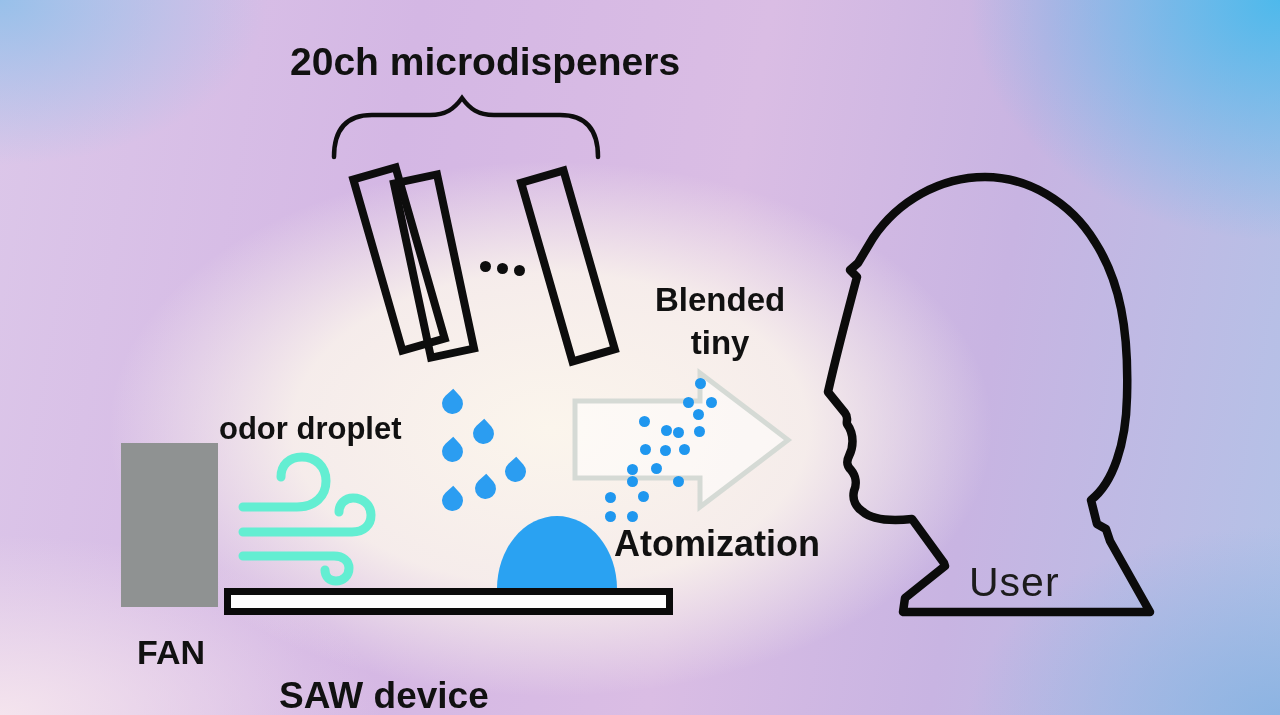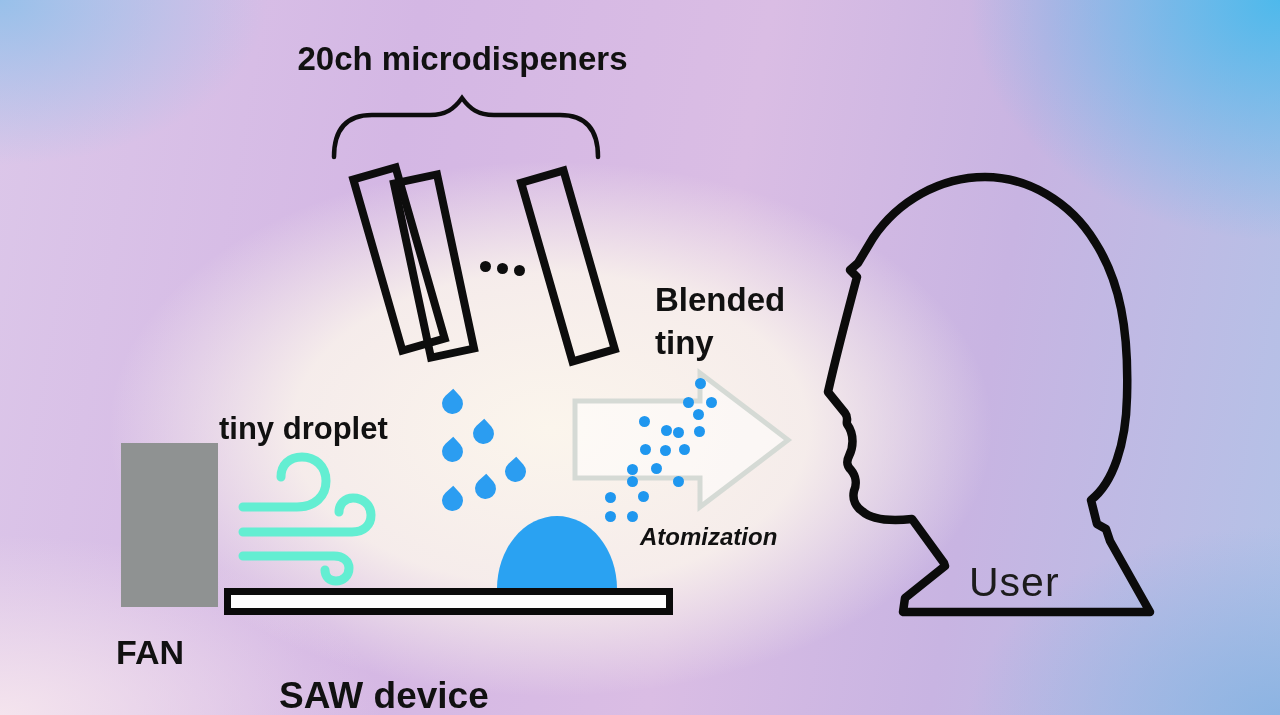--- a/index.html
+++ b/index.html
@@ -7,26 +7,26 @@
   .canvas{
     position:relative;width:1280px;height:715px;overflow:hidden;
     background:
       radial-gradient(ellipse 48% 52% at 43% 60%, rgba(251,245,236,1) 0%, rgba(251,245,236,0.85) 42%, rgba(251,245,236,0) 72%),
       radial-gradient(ellipse 42% 58% at 100% 0%, rgba(72,185,236,0.95) 0%, rgba(72,185,236,0) 58%),
       radial-gradient(ellipse 38% 42% at 0% 0%, rgba(148,192,234,0.95) 0%, rgba(148,192,234,0) 55%),
       radial-gradient(ellipse 44% 48% at 100% 100%, rgba(138,179,226,0.95) 0%, rgba(138,179,226,0) 55%),
       radial-gradient(ellipse 50% 42% at 0% 100%, rgba(246,230,238,0.95) 0%, rgba(246,230,238,0) 60%),
       linear-gradient(100deg,#dcc7e9 0%,#d4b7e4 30%,#dabde4 55%,#c8b4e2 75%,#b3c2e7 100%);
   }
-  .label{position:absolute;color:#111;font-weight:bold;white-space:pre;}
-  .lbl-title{left:290px;top:40px;width:345px;text-align:center;font-size:33px;}
+  .label{position:absolute;color:#111;font-weight:bold;white-space:pre;text-align:center;}
+  .lbl-title{left:290px;top:40px;width:345px;text-align:center;font-size:39px;}
   .lbl-ejection{left:219px;top:361px;font-size:31px;line-height:45px;}
   .lbl-blended{left:655px;top:278px;font-size:33px;line-height:43px;}
-  .lbl-atomization{left:640px;top:523px;font-size:24px;font-style:italic;}
-  .lbl-fan{left:116px;top:633px;font-size:34px;}
+  .lbl-atomization{left:614px;top:523px;font-size:36px;}
+  .lbl-fan{left:137px;top:633px;font-size:34px;}
   .lbl-saw{left:279px;top:639px;font-size:37px;margin-top:36px;}
   .lbl-user{left:969px;top:543px;font-size:41px;font-weight:400;color:#1c1c1c;letter-spacing:1px;margin-top:16px;}
   .overlay{position:absolute;left:0;top:0;}
   .dispenser{
     position:absolute;box-sizing:border-box;
     border:8px solid #0d0d0d;background:transparent;
   }
   .disp-a{left:373px;top:166px;width:52px;height:186px;transform:rotate(-16deg);}
   .disp-b{left:408px;top:173px;width:52px;height:186px;transform:rotate(-12deg);}
   .disp-c{left:542px;top:169px;width:52px;height:194px;transform:rotate(-16deg);}
@@ -108,19 +108,19 @@
       <div class="mist-dot" style="left: 626.5px; top: 463.5px;"></div>
       <div class="mist-dot" style="left: 626.5px; top: 475.5px;"></div>
       <div class="mist-dot" style="left: 672.5px; top: 475.5px;"></div>
       <div class="mist-dot" style="left: 637.5px; top: 490.5px;"></div>
       <div class="mist-dot" style="left: 604.5px; top: 491.5px;"></div>
       <div class="mist-dot" style="left: 604.5px; top: 510.5px;"></div>
       <div class="mist-dot" style="left: 626.5px; top: 510.5px;"></div>
     </div>
 
   <div class="label lbl-title">20ch microdispeners</div>
-  <div class="label lbl-ejection"><br><span>tiny droplet</span></div>
+  <div class="label lbl-ejection"><br><span>odor droplet</span></div>
   <div class="label lbl-blended"><span>Blended</span><br><span>tiny</span></div>
   <div class="label lbl-atomization">Atomization</div>
   <div class="label lbl-fan">FAN</div>
   <div class="label lbl-saw">SAW device</div>
   <div class="label lbl-user">User</div>
 </div>
 
 </body></html>

